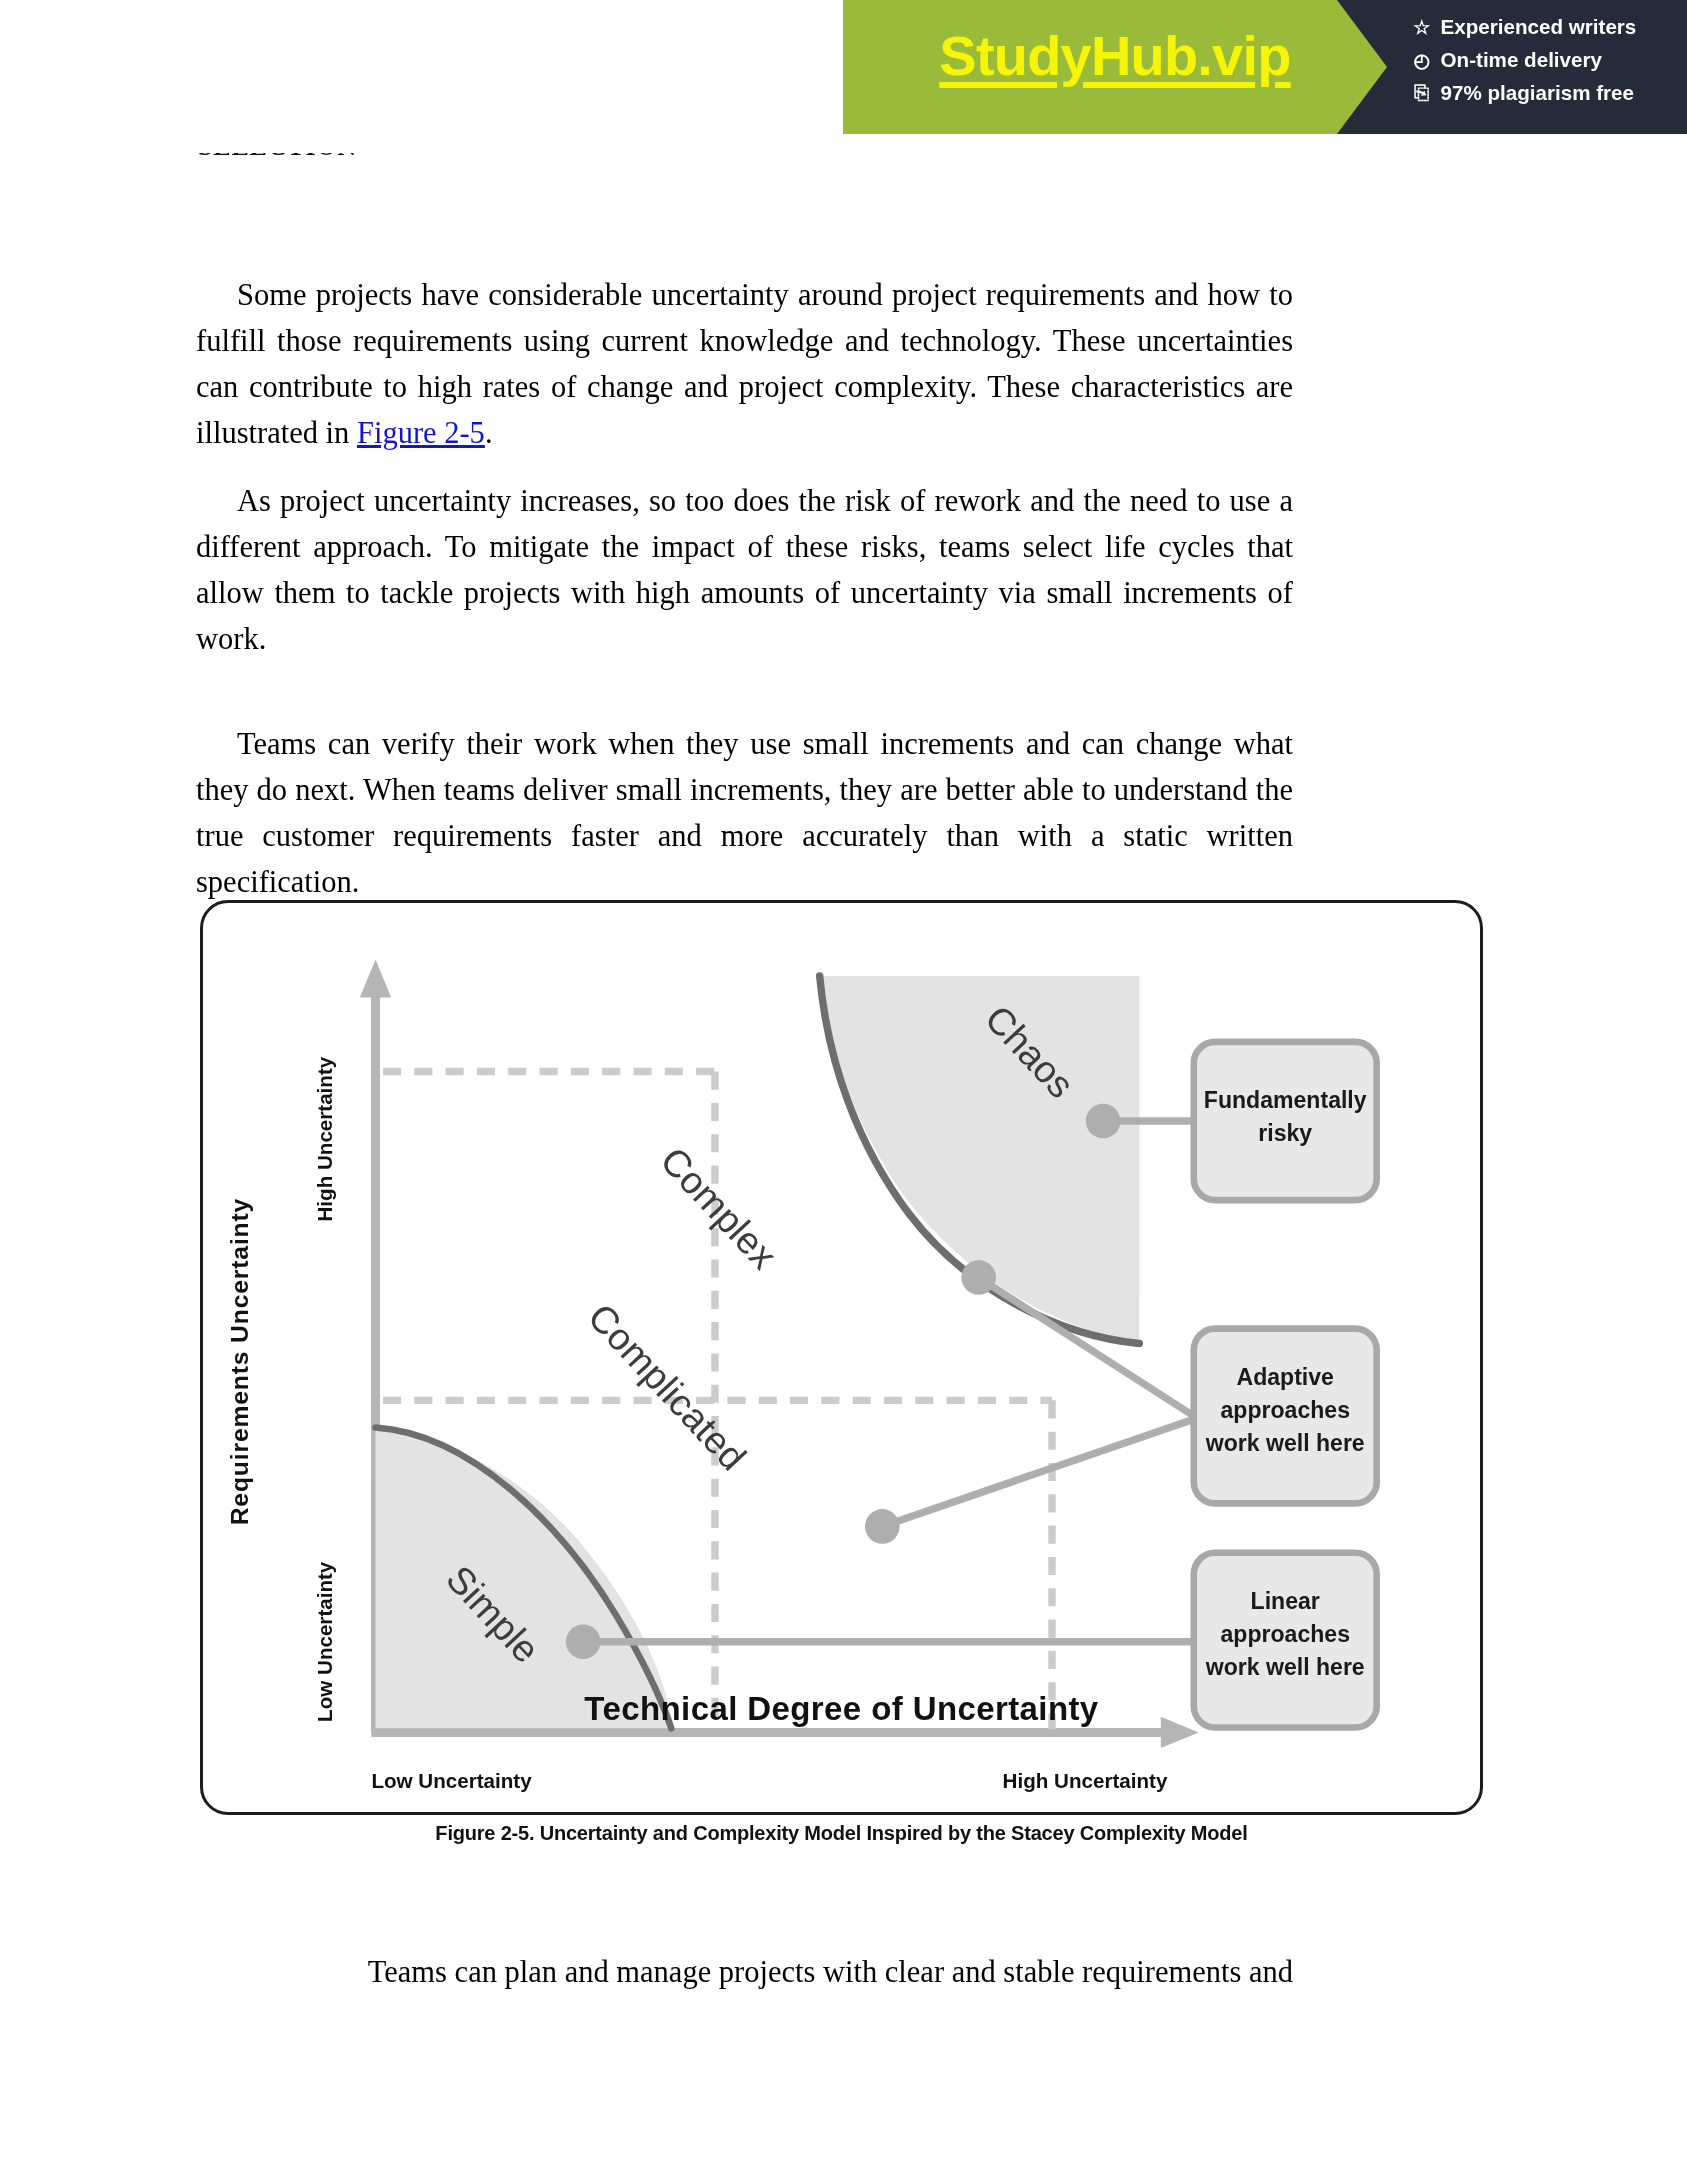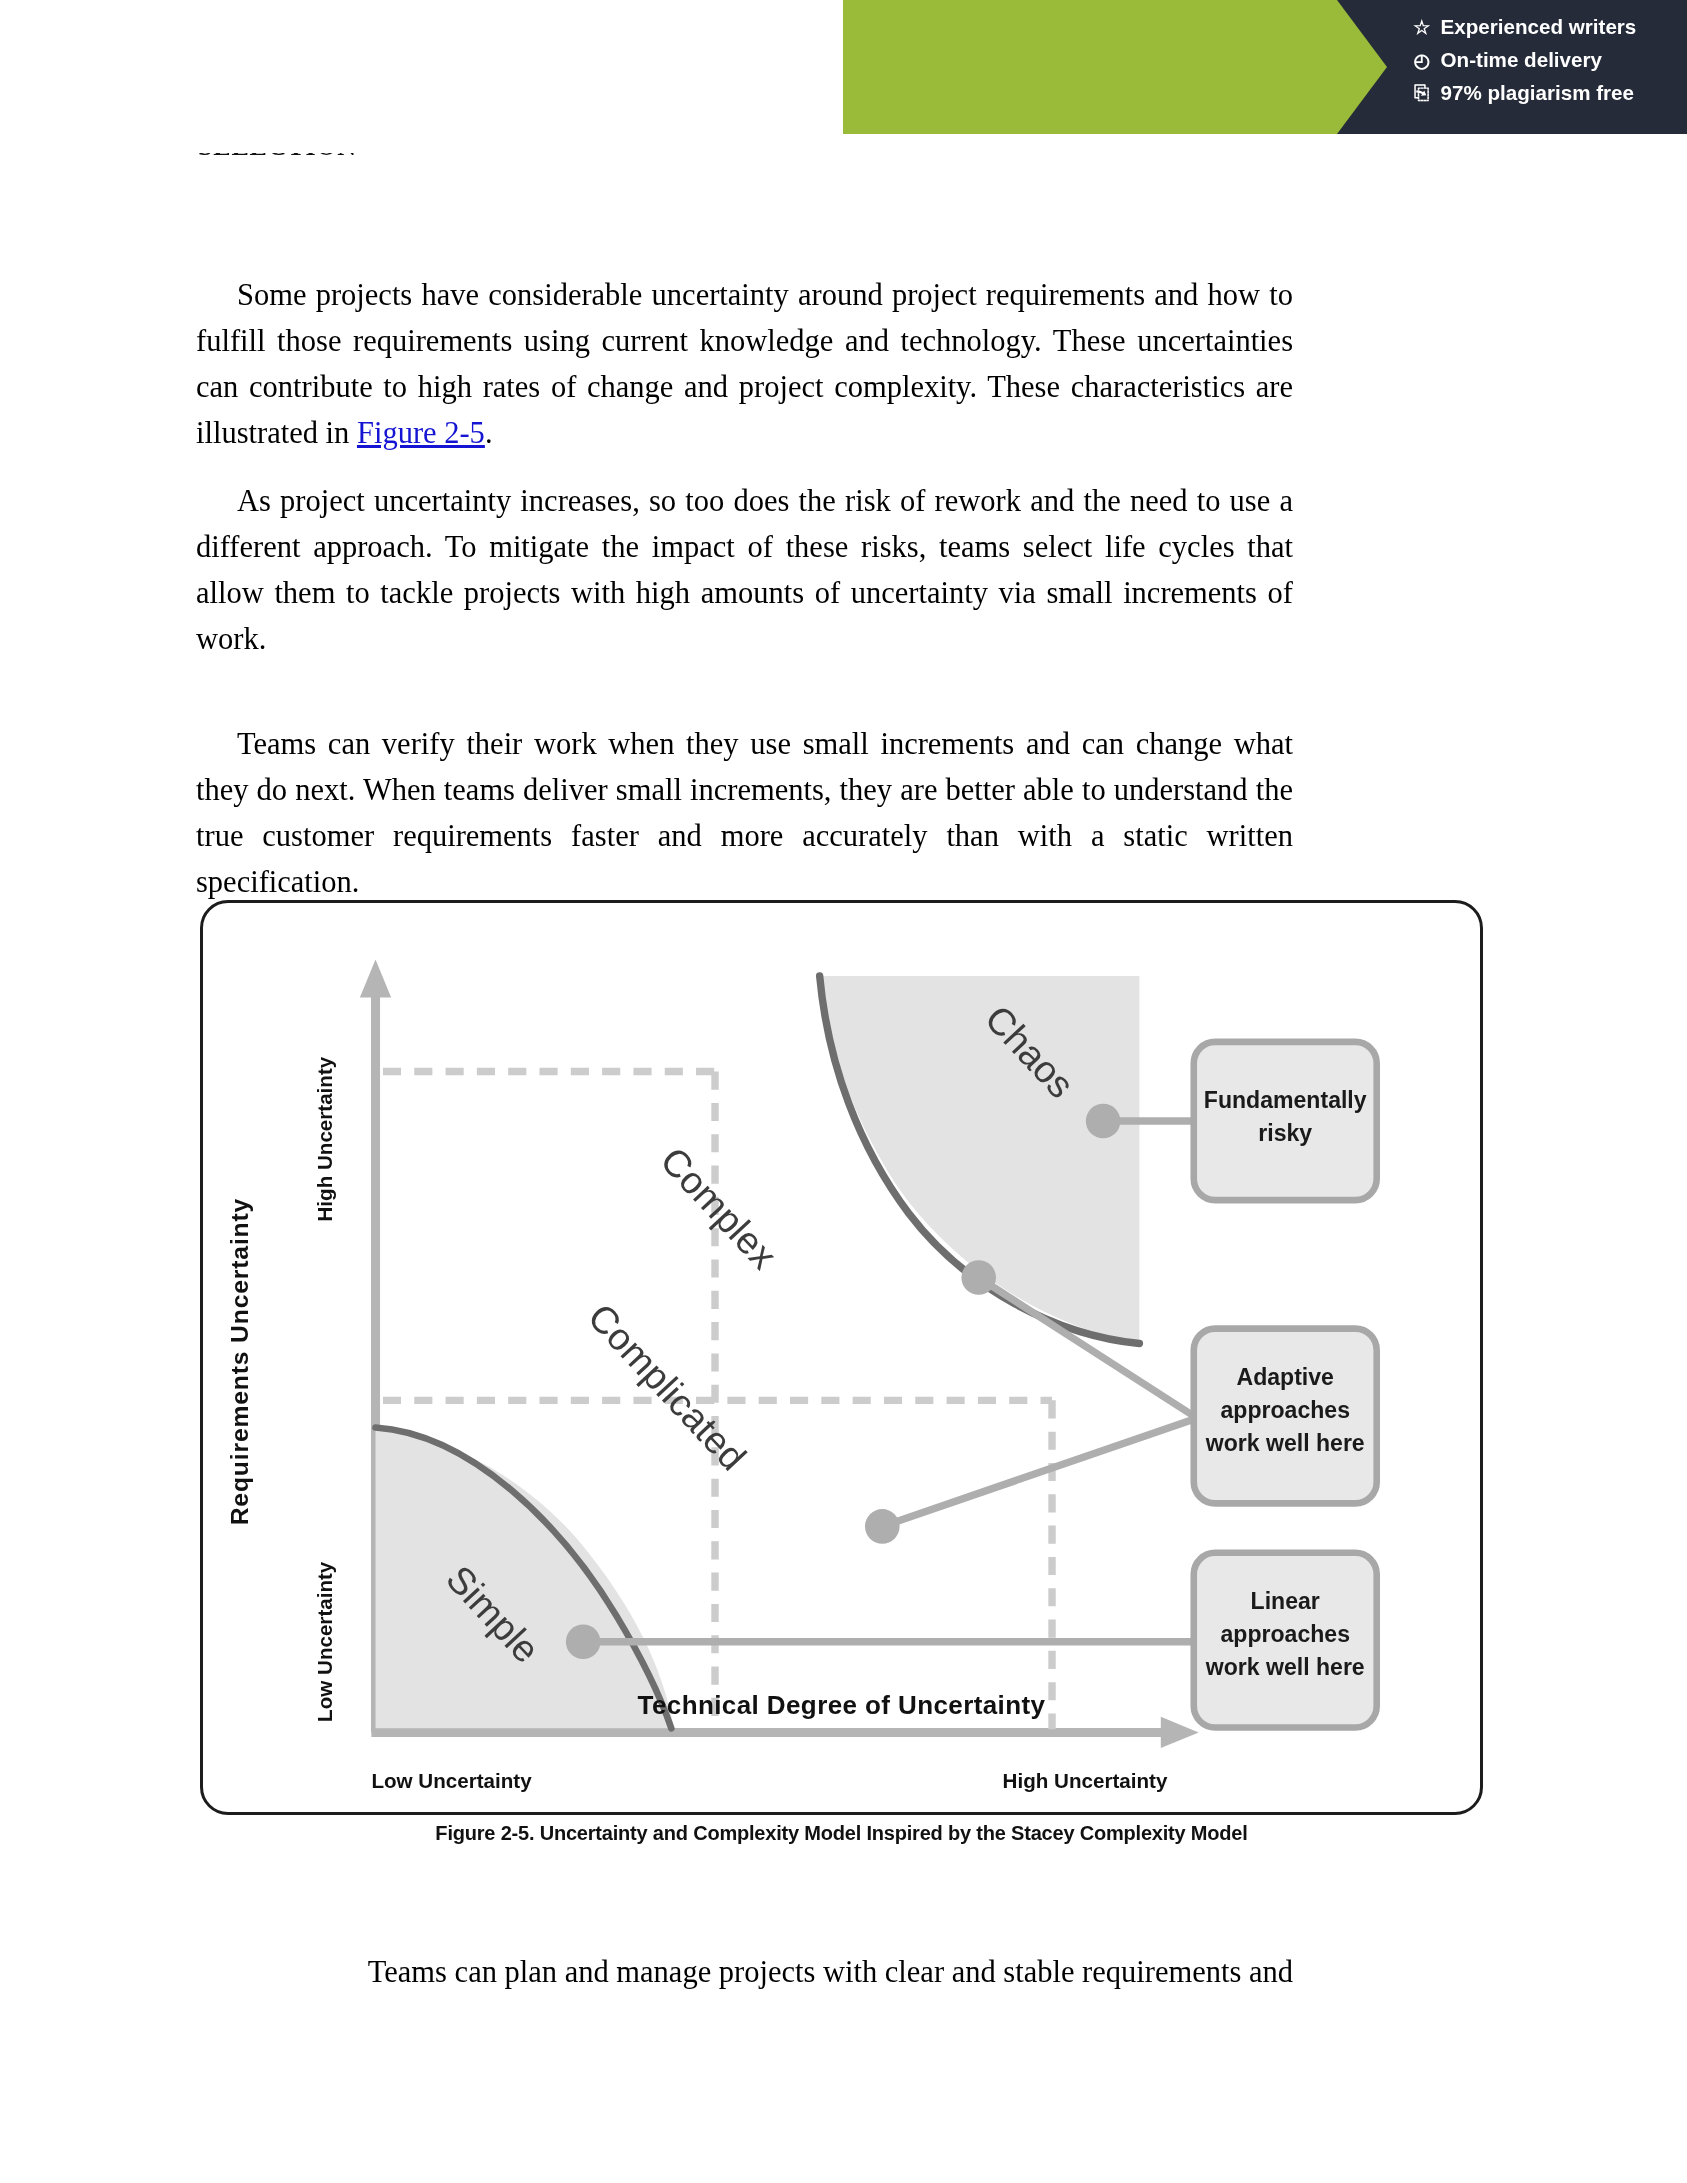--- a/index.html
+++ b/index.html
@@ -181,20 +181,21 @@
     font-weight: bold;
     font-size: 28px;
     fill: #1a1a1a;
   }
 </style>
 </head>
 <body>
 
 <div class="promo-banner">
   <div class="promo-green"></div>
+  <div class="promo-logo">StudyHub.vip</div>
   <div class="promo-features">
     <div class="promo-feature">
       <span class="pf-icon">☆</span>
       <span>Experienced writers</span>
     </div>
     <div class="promo-feature">
       <span class="pf-icon">◴</span>
       <span>On-time delivery</span>
     </div>
     <div class="promo-feature">
@@ -311,15 +312,15 @@
       <text class="axis-end" x="1174" y="1078" text-anchor="end">High Uncertainty</text>
     </svg>
   </div>
 
   <div class="fig-caption">Figure 2-5. Uncertainty and Complexity Model Inspired by the Stacey Complexity Model</div>
 
   <p class="para" id="para-4">Teams can plan and manage projects with clear and stable requirements and</p>
 </div>
 
 <div style="position:absolute; left:200px; top:1690px; width:1283px; text-align:center;
-            font-family:'Liberation Sans', sans-serif; font-weight:bold; font-size:26px;
+            font-family:'Liberation Sans', sans-serif; font-weight:bold; font-size:33px;
             color:#111111; letter-spacing:0.4px;">Technical Degree of Uncertainty</div>
 
 
 </body></html>

